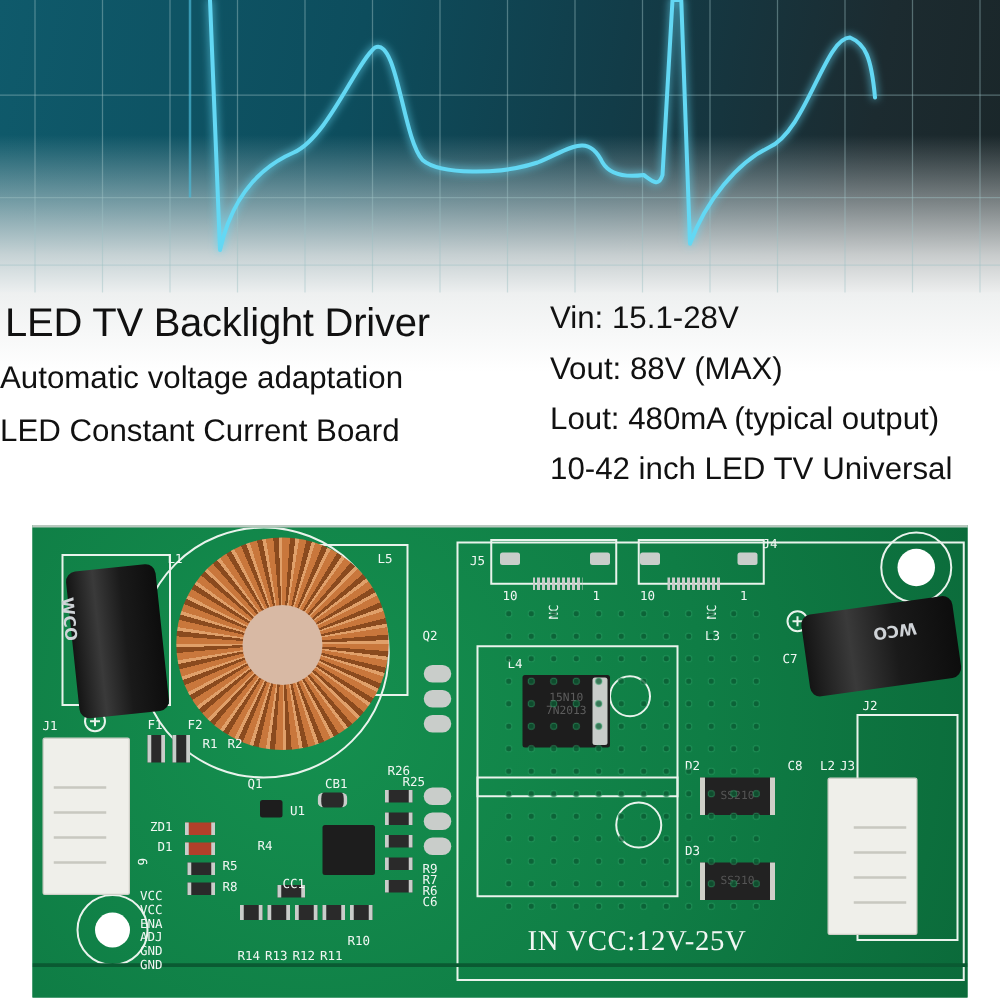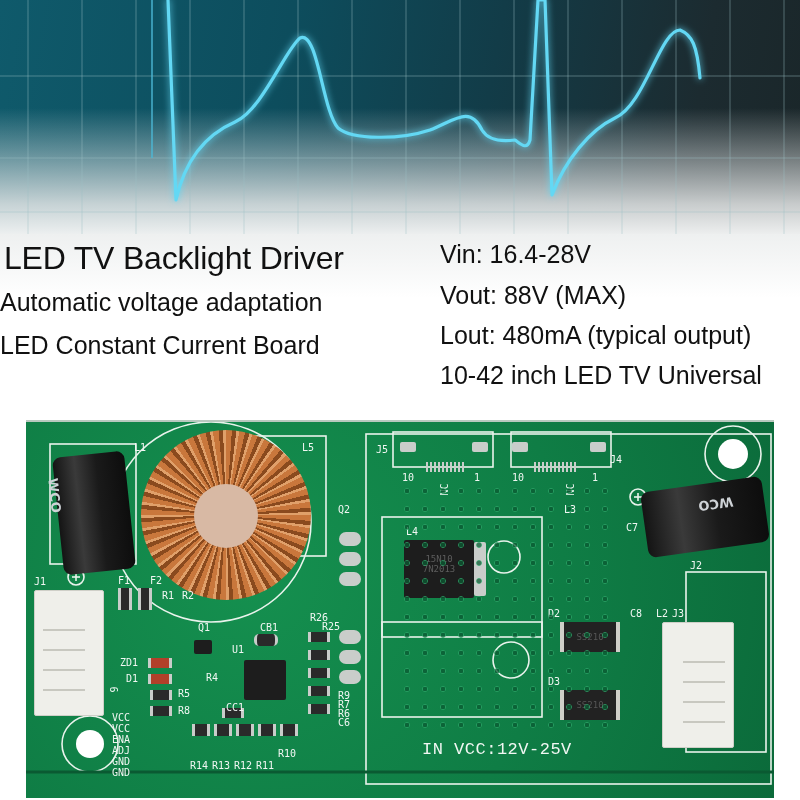--- a/index.html
+++ b/index.html
@@ -30,25 +30,25 @@
 
   
   .pcb {
     position: absolute; left: 26px; top: 420px; width: 748px; height: 378px;
     background: #0e7a44;
     background-image: radial-gradient(circle at 30% 40%, #15904f 0%, #0f7d45 55%, #0b6a3a 100%);
     border-top: 2px solid #b9c9bf;
   }
   .silk { stroke: #e9f3ec; fill: none; stroke-width: 1.6; }
   .silk-text { position: absolute; color: #f1f7f3; font-family: "DejaVu Sans Mono", monospace; font-size: 10px; white-space: nowrap; }
-  .silk-big { position: absolute; color: #f1f7f3; font-family: Liberation Mono, monospace; font-size: 17px; letter-spacing: 0.5px; white-space: nowrap; }
+  .silk-big { position: absolute; color: #f1f7f3; font-family: Liberation Serif, serif; font-size: 23px; letter-spacing: 0.5px; white-space: nowrap; }
   .pad { position: absolute; background: #c9cdca; border-radius: 2px; }
   .hole { position: absolute; border-radius: 50%; background: #ffffff; }
   .smd { position: absolute; background: #2a2a2a; border-left: 3px solid #c9cdca; border-right: 3px solid #c9cdca; }
-  .ic { position: absolute; background: #1d1d1d; border-radius: 2px; color: #5d5d5d; font-family: "DejaVu Sans Mono", monospace; font-size: 9px; text-align: center; }
+  .ic { position: absolute; background: #1d1d1d; border-radius: 2px; color: #5d5d5d; font-family: "DejaVu Sans Mono", monospace; font-size: 9px; text-align: center; margin-left: 14px; }
   .connector { position: absolute; background: #efefea; border: 1px solid #cfcfc8; border-radius: 2px; }
   .connector .slot { position: absolute; left: 8px; right: 18px; height: 2px; background: #c8c8c0; }
   .cap { position: absolute; background: linear-gradient(90deg, #141414 0%, #3a3a3a 30%, #1a1a1a 60%, #0d0d0d 100%); border-radius: 8px; color: #cfd3d7; font-family: "DejaVu Sans", sans-serif; font-weight: bold; }
   .diode { position: absolute; background: #222; border-left: 4px solid #cfcfc8; border-right: 4px solid #cfcfc8; color: #555; font-size: 9px; font-family: "DejaVu Sans Mono", monospace; text-align: center; }
   .toroid { position: absolute; border-radius: 50%; }
 </style>
 </head>
 <body>
 
 <div class="banner">
@@ -86,21 +86,21 @@
          C455 120 470 105 482 130 C488 140 500 142 515 140 C522 145 527 150 530 140 L538 0 L545 0
          L552 195 C565 160 590 130 615 118 C645 105 660 30 680 30 C692 35 697 45 700 78"></path>
     <path fill="none" stroke="#4bb8d6" stroke-width="2" d="M152 0 L152 158" opacity="0.7"></path>
   </svg>
 </div>
 
 <div class="text-block"></div>
 <div class="title-left">LED TV Backlight Driver</div>
 <div class="line-left l1">Automatic voltage adaptation</div>
 <div class="line-left l2">LED Constant Current Board</div>
-<div class="spec s0">Vin: 16.4-28V</div>
+<div class="spec s0">Vin: 15.1-28V</div>
 <div class="spec s1">Vout: 88V (MAX)</div>
 <div class="spec s2">Lout: 480mA (typical output)</div>
 <div class="spec s3">10-42 inch LED TV Universal</div>
 
 <div class="pcb">
 
   <svg width="748" height="378" style="position:absolute;left:0;top:0">
     <rect class="silk" x="24" y="22" width="86" height="120"></rect>
     <circle class="silk" cx="185" cy="100" r="100"></circle>
     <rect class="silk" x="192" y="14" width="108" height="120"></rect>
@@ -227,21 +227,21 @@
   <div class="silk-text" style="left:380px;top:104px">L4</div>
   <div class="silk-text" style="left:522px;top:186px">D2</div>
   <div class="silk-text" style="left:522px;top:254px">D3</div>
   <div class="silk-text" style="left:538px;top:82px">L3</div>
   <div class="silk-text" style="left:600px;top:100px">C7</div>
   <div class="silk-text" style="left:604px;top:186px">C8</div>
   <div class="silk-text" style="left:630px;top:186px">L2</div>
   <div class="silk-text" style="left:646px;top:186px">J3</div>
   <div class="silk-text" style="left:664px;top:138px">J2</div>
   <div class="silk-text" style="left:350px;top:22px">J5</div>
-  <div class="silk-text" style="left:584px;top:32px">J4</div>
+  <div class="silk-text" style="left:584px;top:8px">J4</div>
   <div class="silk-text" style="left:376px;top:50px">10</div>
   <div class="silk-text" style="left:448px;top:50px">1</div>
   <div class="silk-text" style="left:486px;top:50px">10</div>
   <div class="silk-text" style="left:566px;top:50px">1</div>
   <div class="silk-text" style="left:412px;top:62px;transform:rotate(-90deg)">NC</div>
   <div class="silk-text" style="left:538px;top:62px;transform:rotate(-90deg)">NC</div>
   <div class="silk-text" style="left:84px;top:262px;transform:rotate(90deg)">6</div>
 
   <div class="silk-text" style="left:86px;top:290px">VCC</div>
   <div class="silk-text" style="left:86px;top:301px">VCC</div>

